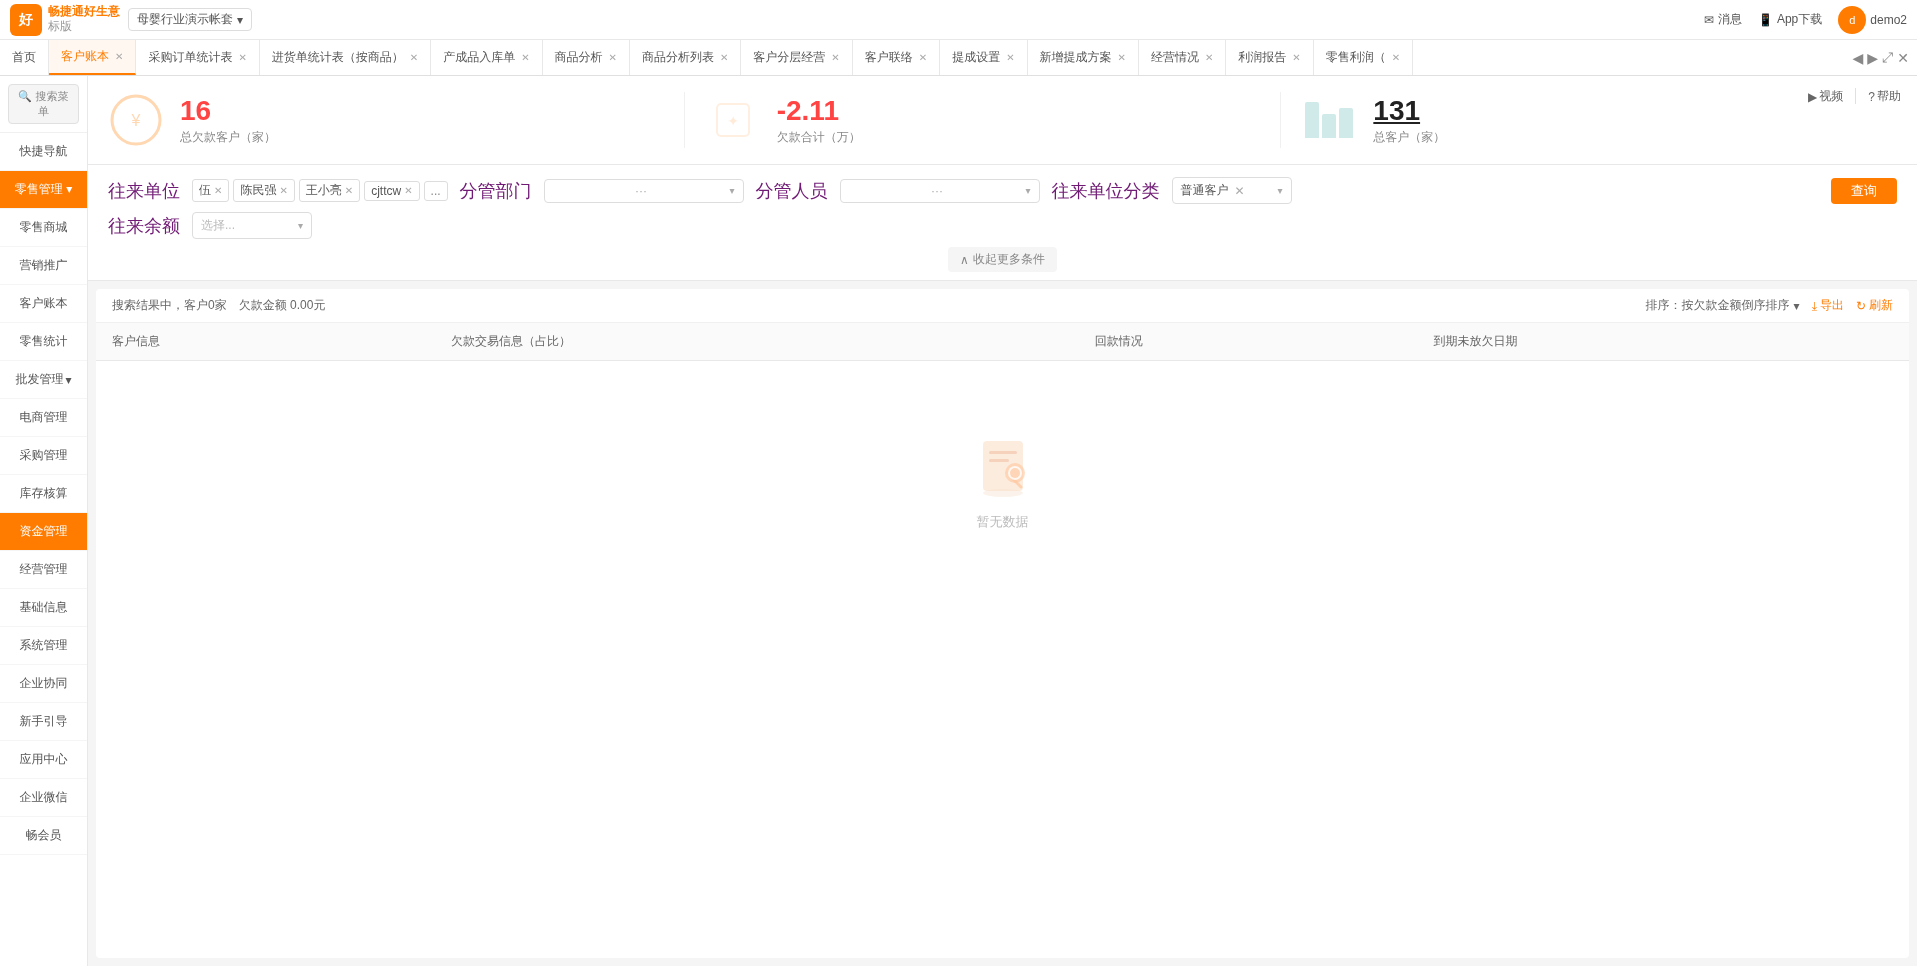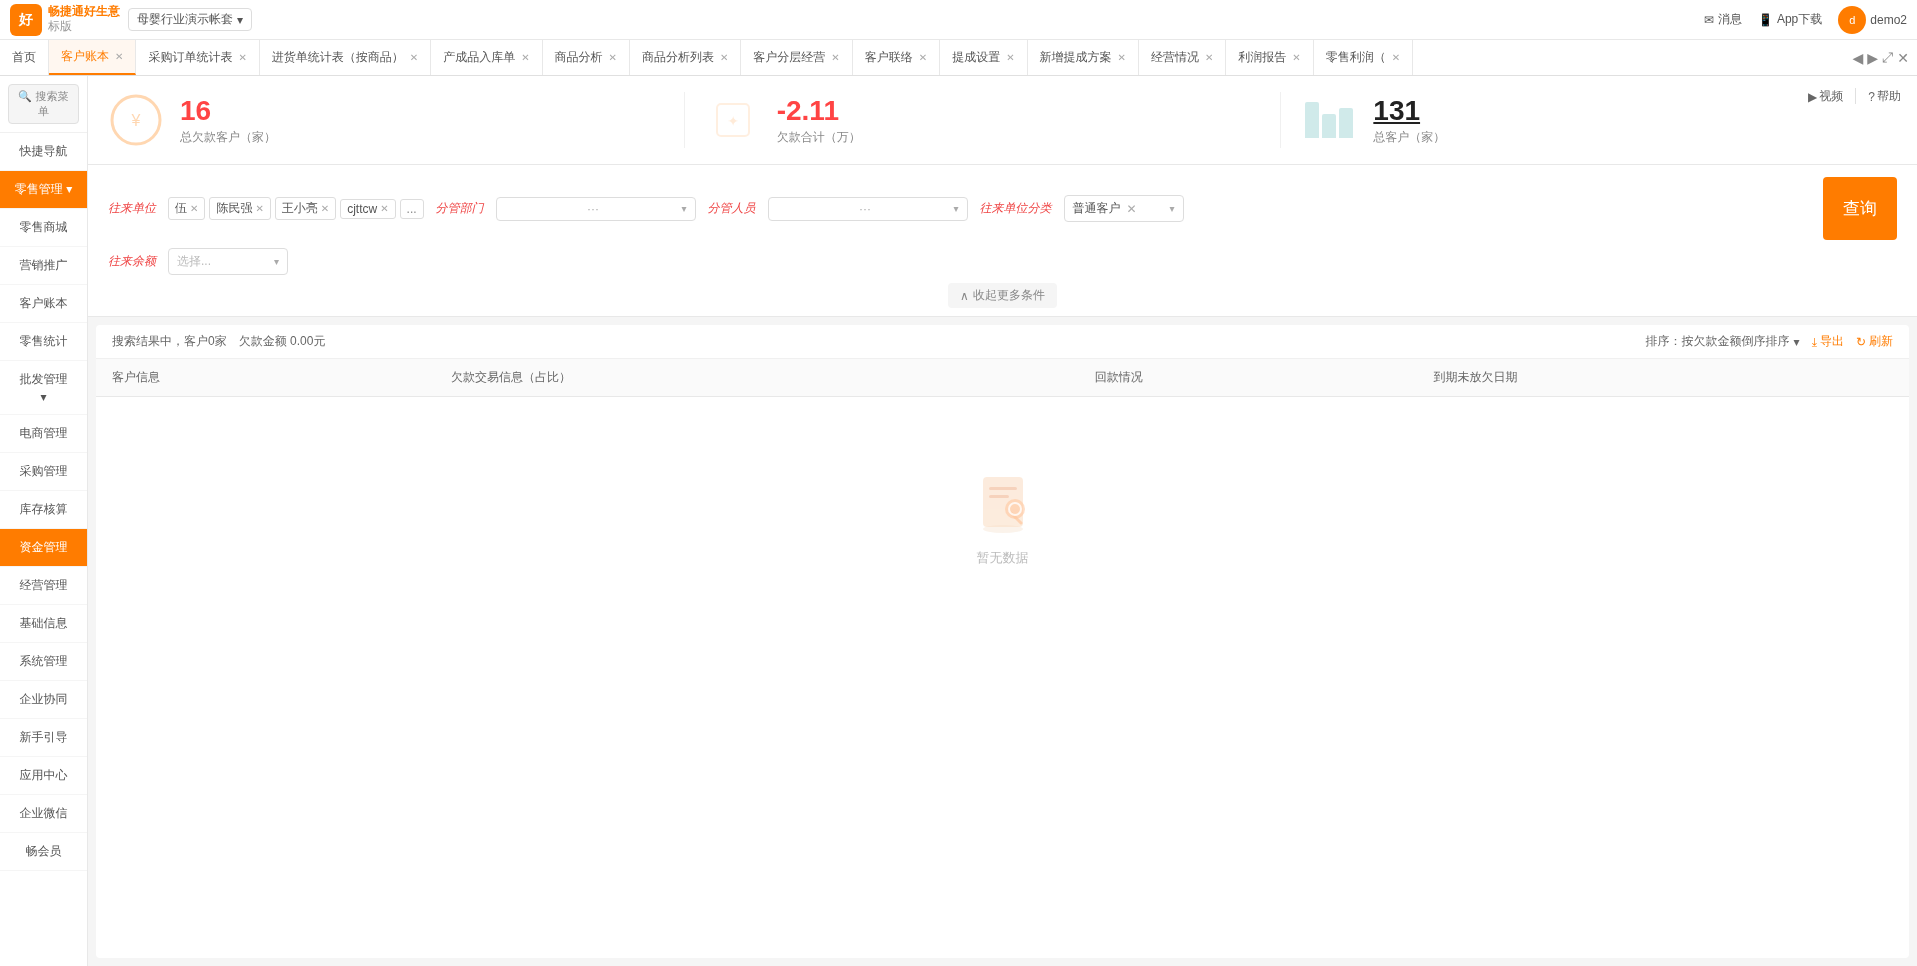--- a/index.html
+++ b/index.html
@@ -84,21 +84,21 @@
     }
     .sidebar-nav-item {
       padding: 10px 0;
       text-align: center;
       font-size: 12px;
       color: #555;
       cursor: pointer;
       border-bottom: 1px solid #f5f5f5;
     }
     .sidebar-nav-item.active { background: #ff7c00; color: #fff; }
-    .sidebar-nav-item.has-arrow { display: flex; align-items: center; justify-content: center; gap: 2px; flex-direction: column; }
+    .sidebar-nav-item.has-arrow { display: flex; align-items: center; justify-content: center; gap: 2px; }
 
     
     .content-area { flex: 1; display: flex; flex-direction: column; overflow: hidden; background: #f5f5f5; }
 
     
     .stats-row {
       background: #fff;
       display: flex;
       align-items: center;
       padding: 16px 20px;
@@ -131,21 +131,21 @@
     .stats-action-btn { font-size: 12px; color: #666; cursor: pointer; display: flex; align-items: center; gap: 2px; }
 
     
     .filter-area {
       background: #fff;
       padding: 12px 20px 8px 20px;
       border-bottom: 1px solid #e8e8e8;
       flex-shrink: 0;
     }
     .filter-row { display: flex; align-items: center; gap: 12px; flex-wrap: wrap; margin-bottom: 8px; }
-    .filter-label { font-size: 12px; color: #ef4444; white-space: nowrap; font-style: italic; }
+    .filter-label { font-size: 18px; color: #701a75; white-space: nowrap; }
     .filter-tags { display: flex; align-items: center; gap: 4px; flex-wrap: wrap; }
     .filter-tag {
       display: flex; align-items: center; gap: 3px;
       background: #fff;
       border: 1px solid #ddd;
       border-radius: 3px;
       padding: 2px 6px;
       font-size: 12px;
       color: #555;
     }
@@ -158,22 +158,22 @@
       font-size: 12px; color: #555;
       cursor: pointer;
       min-width: 120px;
     }
     .filter-select .arrow { color: #aaa; font-size: 10px; margin-left: auto; }
     .filter-select-wide { min-width: 200px; }
     .filter-select-placeholder { color: #bbb; }
     .query-btn {
       background: #ff7c00; color: white;
       border: none; border-radius: 4px;
-      padding: 20px 20px;
-      font-size: 17px;
+      padding: 4px 20px;
+      font-size: 13px;
       cursor: pointer;
       margin-left: auto;
     }
     .filter-row2 { display: flex; align-items: center; gap: 12px; }
     .collapse-btn {
       display: flex; align-items: center; gap: 4px;
       font-size: 12px; color: #888;
       cursor: pointer;
       padding: 4px 12px;
       background: #f5f5f5;

